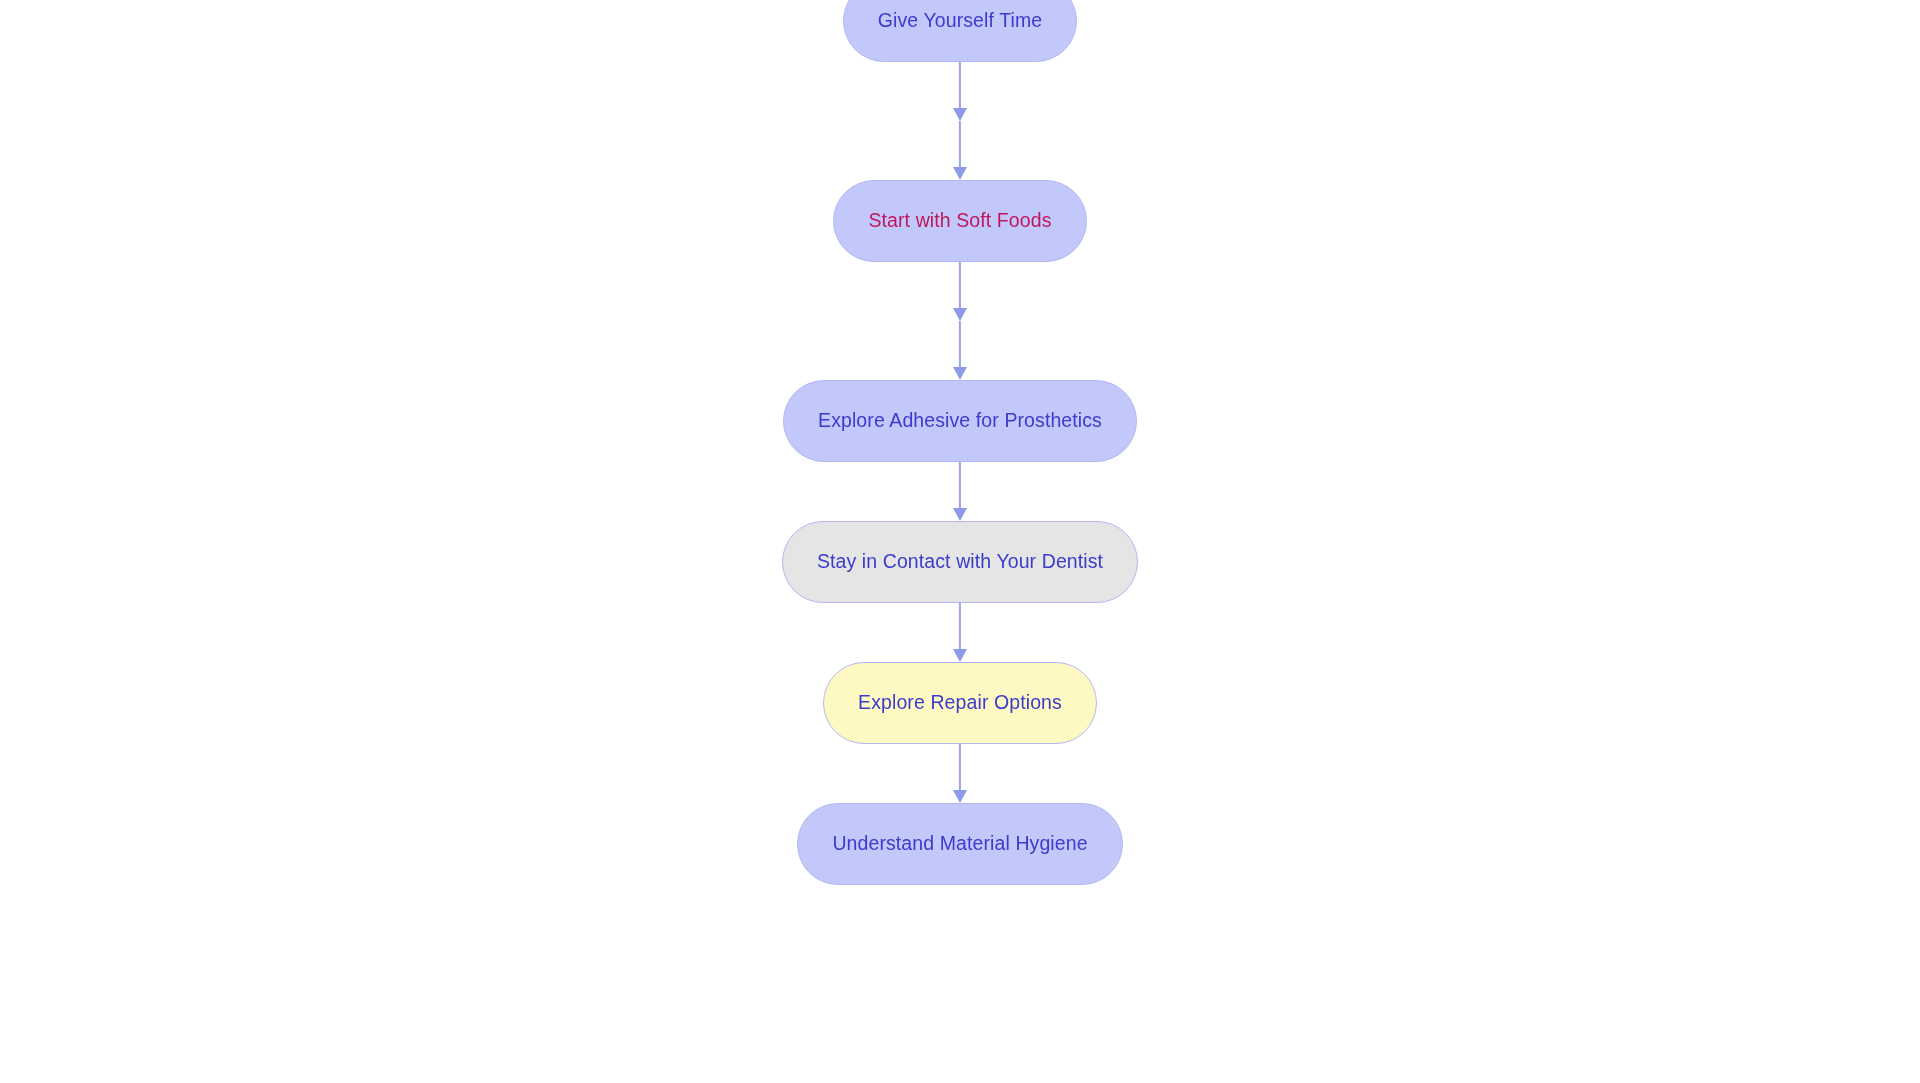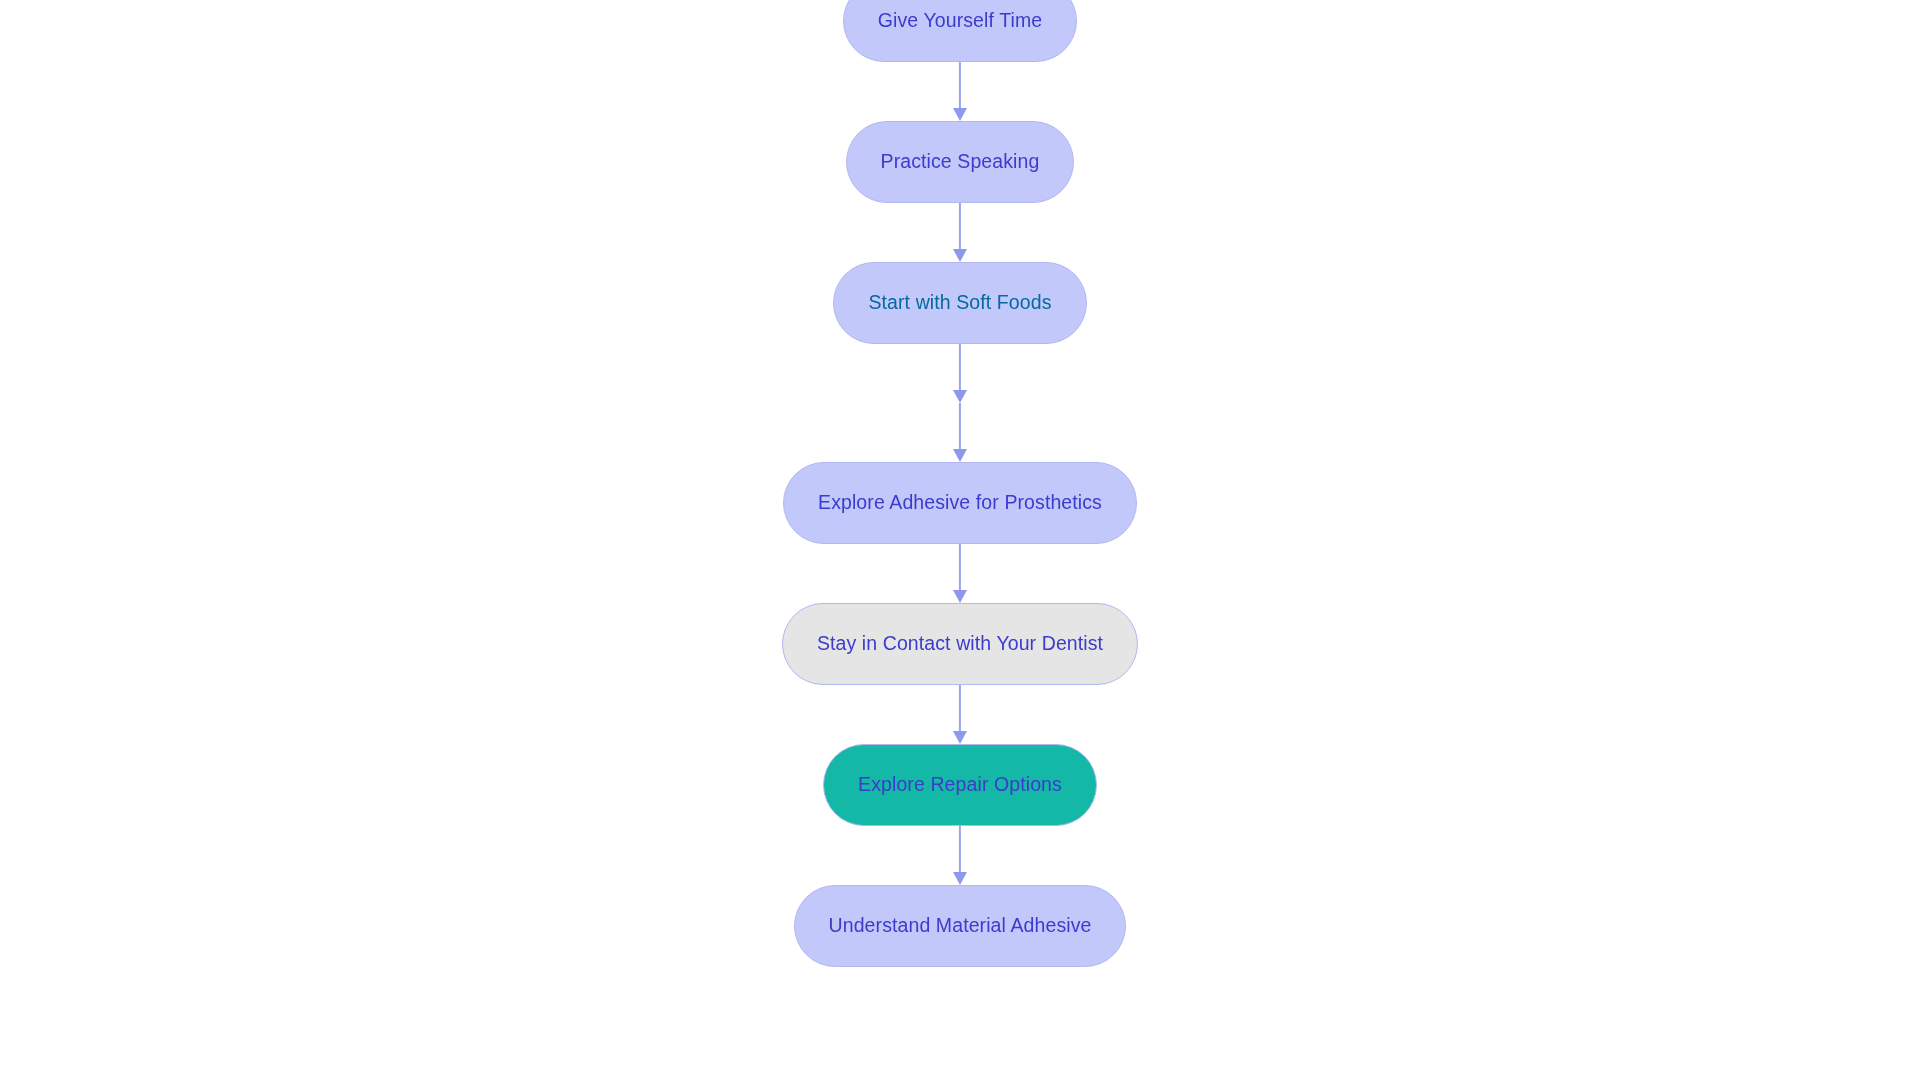--- a/index.html
+++ b/index.html
@@ -93,31 +93,28 @@
 
     <div class="node" style="background: rgb(195, 200, 250); border-color: rgb(178, 183, 242);">
       <span class="node-label" style="color: rgb(59, 60, 204);">Give Yourself Time</span>
     </div>
 
     <div class="connector">
       <span class="line" style="background: rgb(154, 163, 238);"></span>
       <span class="arrow-head" style="border-top-color: rgb(143, 153, 236);"></span>
     </div>
 
-    <div class="node" style="background: rgb(195, 200, 250); border-color: rgb(178, 183, 242);">
-      <span class="node-label" style="color: rgb(59, 60, 204);">Practice Speaking</span>
-    </div>
 
     <div class="connector">
       <span class="line" style="background: rgb(154, 163, 238);"></span>
       <span class="arrow-head" style="border-top-color: rgb(143, 153, 236);"></span>
     </div>
 
     <div class="node" style="background: rgb(195, 200, 250); border-color: rgb(178, 183, 242);">
-      <span class="node-label" style="color: #0369a1;">Start with Soft Foods</span>
+      <span class="node-label" style="color: #be185d;">Start with Soft Foods</span>
     </div>
 
     <div class="connector">
       <span class="line" style="background: rgb(154, 163, 238);"></span>
       <span class="arrow-head" style="border-top-color: rgb(143, 153, 236);"></span>
     </div>
 
 
     <div class="connector">
       <span class="line" style="background: rgb(154, 163, 238);"></span>
@@ -135,27 +132,27 @@
 
     <div class="node" style="background: #e5e5e5; border-color: rgb(178, 183, 242);">
       <span class="node-label" style="color: rgb(59, 60, 204);">Stay in Contact with Your Dentist</span>
     </div>
 
     <div class="connector">
       <span class="line" style="background: rgb(154, 163, 238);"></span>
       <span class="arrow-head" style="border-top-color: rgb(143, 153, 236);"></span>
     </div>
 
-    <div class="node" style="background: #14b8a6; border-color: rgb(178, 183, 242); justify-content: center;">
+    <div class="node" style="background: #fef9c3; border-color: rgb(178, 183, 242); justify-content: center;">
       <span class="node-label" style="color: rgb(59, 60, 204);">Explore Repair Options</span>
     </div>
 
     <div class="connector">
       <span class="line" style="background: rgb(154, 163, 238);"></span>
       <span class="arrow-head" style="border-top-color: rgb(143, 153, 236);"></span>
     </div>
 
     <div class="node" style="background: rgb(195, 200, 250); border-color: rgb(178, 183, 242);">
-      <span class="node-label" style="color: rgb(59, 60, 204);">Understand Material Adhesive</span>
+      <span class="node-label" style="color: rgb(59, 60, 204);">Understand Material Hygiene</span>
     </div>
 
   </div>
 </div>
 
 </body></html>

